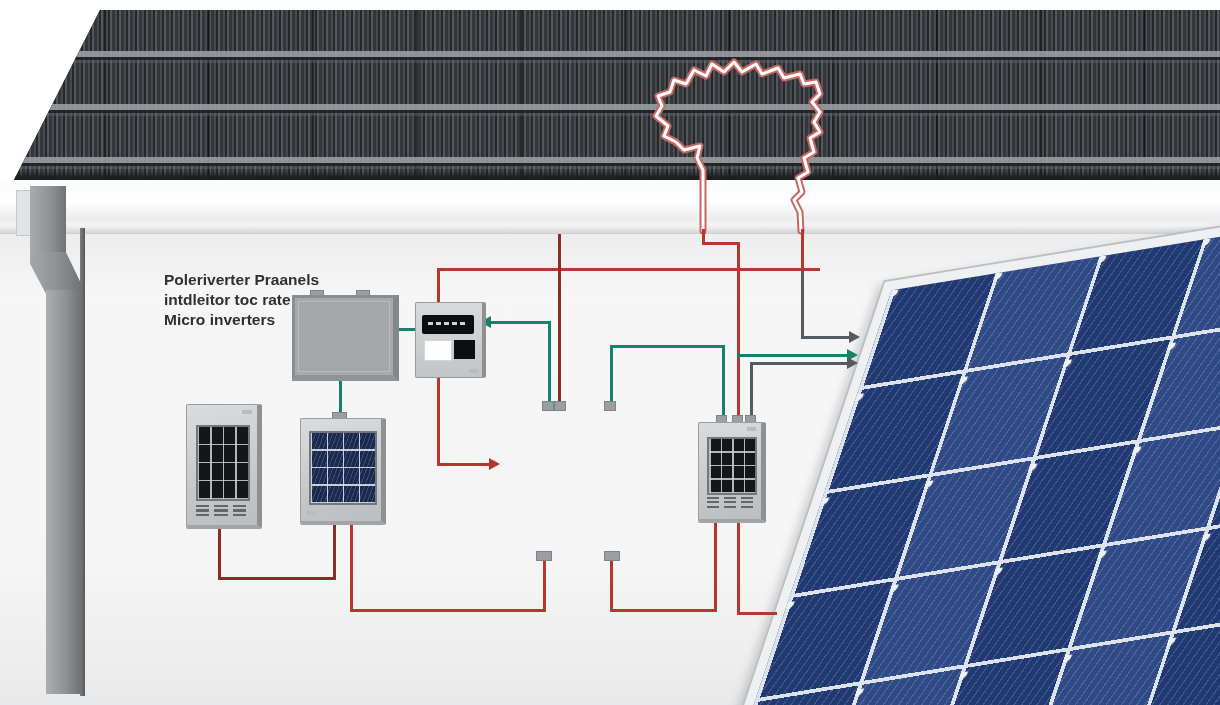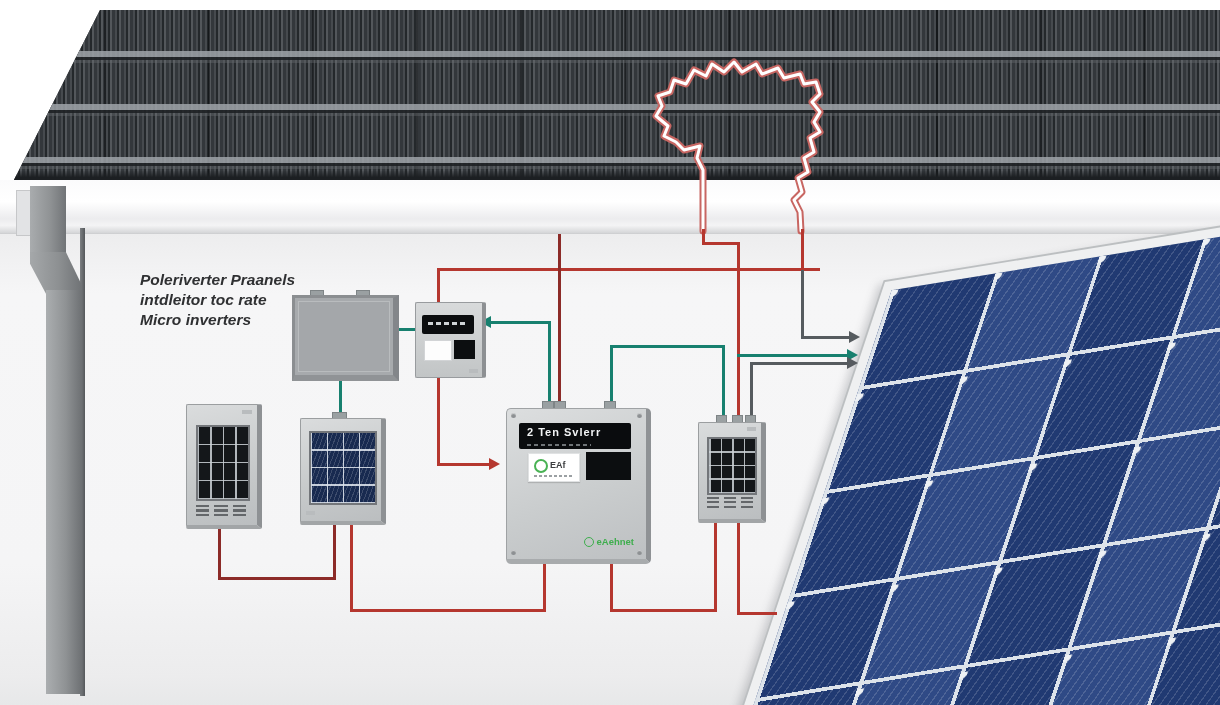--- a/index.html
+++ b/index.html
@@ -221,38 +221,18 @@
   <div class="ebox" style="left:698px;top:422px;width:62px;height:96px;">
     <div class="minilabel" style="right:5px;top:4px;width:9px;height:4px;"></div>
     <div class="cellgrid" style="left:8px;top:14px;width:46px;height:54px;--cw:11.5px;--ch:13.5px;"></div>
     <div class="vents" style="left:8px;top:74px;width:46px;height:13px;">
         <div></div>
         <div></div>
         <div></div>
       </div>
   </div>
 
-  <div id="inverter">
-    <div class="screw" style="left:4px;top:4px;"></div>
-    <div class="screw" style="right:4px;top:4px;"></div>
-    <div class="screw" style="left:4px;bottom:4px;"></div>
-    <div class="screw" style="right:4px;bottom:4px;"></div>
-    <div id="inv-display">
-      <span>2  Ten Svlerr</span>
-      <div class="ticks"></div>
-    </div>
-    <div id="inv-card">
-      <span class="logo"></span>
-      <span class="txt">EAf</span>
-      <div class="sub"></div>
-    </div>
-    <div id="inv-blk"></div>
-    <div id="inv-brand">
-      <span class="dot"></span>
-      <span>eAehnet</span>
-    </div>
-  </div>
-
-  <div class="diagram-label" style="left:140px;top:270px;width:210px;font-style:italic;">Poleriverter Praanels
+
+  <div class="diagram-label" style="left:164px;top:270px;width:210px;">Poleriverter Praanels
 intdleitor toc rate
 Micro inverters</div>
 
 </div>
 
 </body></html>

